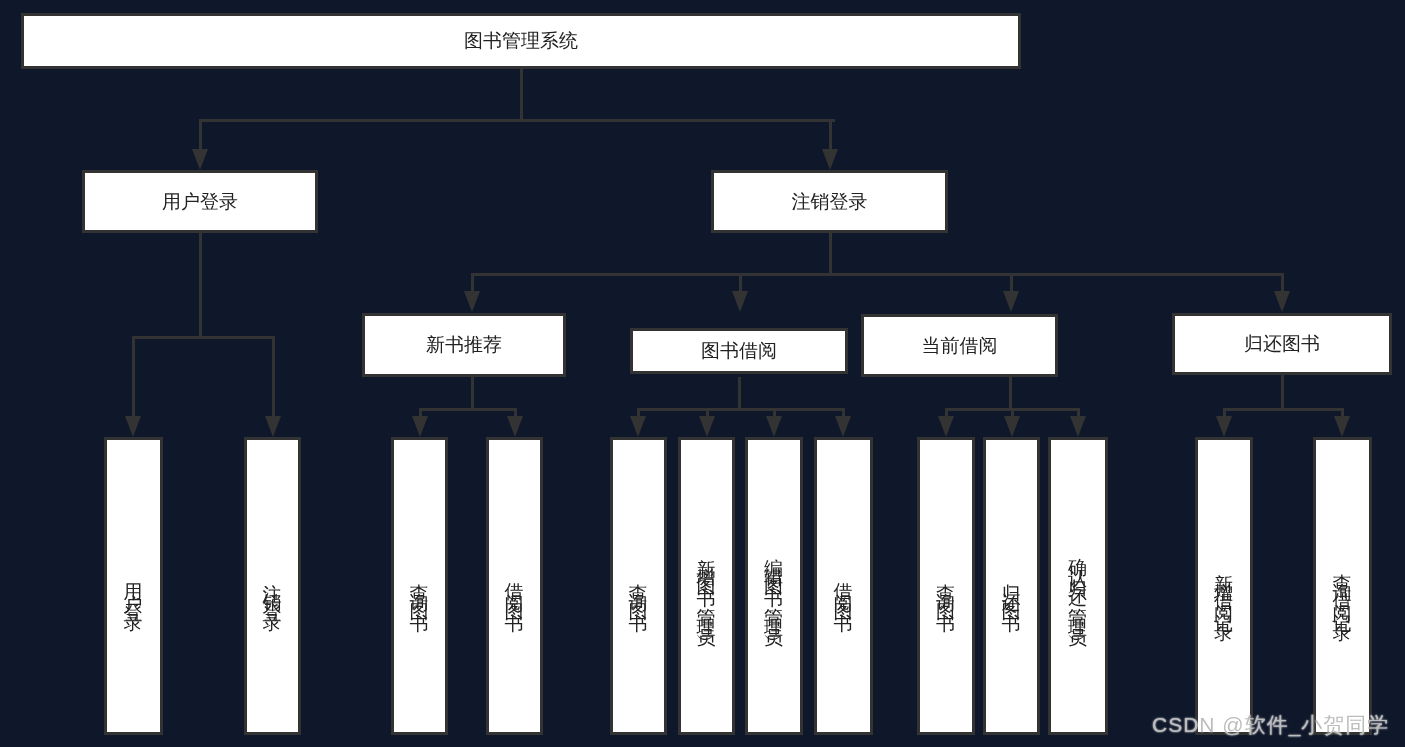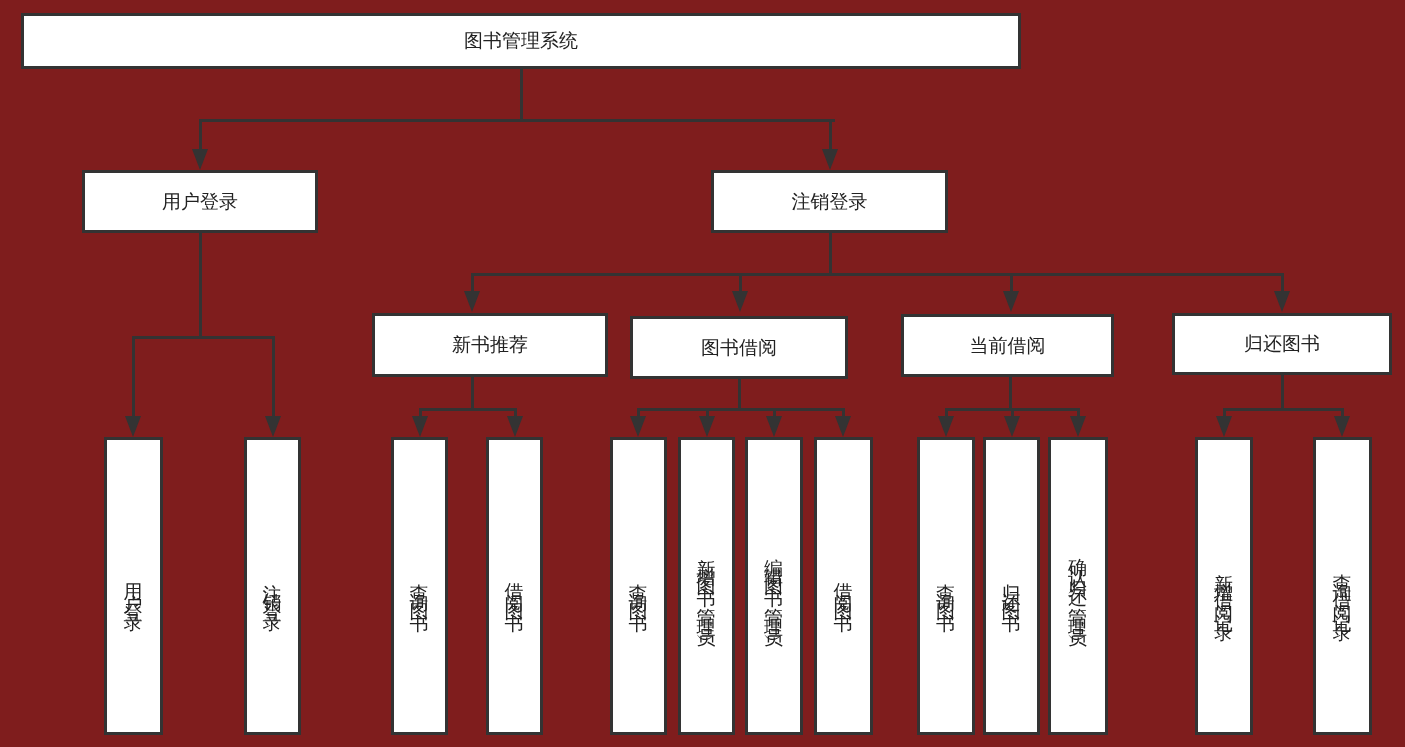--- a/index.html
+++ b/index.html
@@ -1,17 +1,17 @@
 <!DOCTYPE html>
 <html><head>
 <meta charset="utf-8">
 <style>
   html,body{margin:0;padding:0;background:#ffffff;}
   .canvas{
-    position:relative;width:1405px;height:747px;background:#7f1d1d;
+    position:relative;width:1405px;height:747px;background:#0f172a;
     font-family:"Liberation Sans","DejaVu Sans",sans-serif;overflow:hidden;
   }
   .box{
     position:absolute;box-sizing:border-box;border:3px solid #333333;
     background:#ffffff;display:flex;align-items:center;justify-content:center;
     font-size:19px;color:#222222;text-align:center;white-space:nowrap;
   }
   .vbox{
     writing-mode:vertical-rl;text-orientation:mixed;
     letter-spacing:10px;line-height:1;padding-top:4px;
@@ -31,43 +31,44 @@
 </head>
 <body>
 
 <div class="canvas">
 
   <div class="box" style="left:21px;top:13px;width:1000px;height:56px">图书管理系统</div>
 
   <div class="box" style="left:82px;top:170px;width:236px;height:63px">用户登录</div>
   <div class="box" style="left:711px;top:170px;width:237px;height:63px">注销登录</div>
 
-  <div class="box" style="left:372px;top:313px;width:236px;height:64px">新书推荐</div>
-  <div class="box" style="left:630px;top:316px;width:218px;height:63px">图书借阅</div>
-  <div class="box" style="left:901px;top:314px;width:213px;height:63px">当前借阅</div>
+  <div class="box" style="left:362px;top:313px;width:204px;height:64px">新书推荐</div>
+  <div class="box" style="left:630px;top:328px;width:218px;height:46px">图书借阅</div>
+  <div class="box" style="left:861px;top:314px;width:197px;height:63px">当前借阅</div>
   <div class="box" style="left:1172px;top:313px;width:220px;height:62px">归还图书</div>
 
   <div class="box vbox" style="left:104px;top:437px;width:59px;height:298px">用户登录</div>
   <div class="box vbox" style="left:244px;top:437px;width:57px;height:298px">注销登录</div>
 
   <div class="box vbox" style="left:391px;top:437px;width:57px;height:298px">查询图书</div>
   <div class="box vbox" style="left:486px;top:437px;width:57px;height:298px">借阅图书</div>
 
   <div class="box vbox" style="left:610px;top:437px;width:57px;height:298px">查询图书</div>
   <div class="box vbox" style="left:678px;top:437px;width:57px;height:298px">新增图书（管理员）</div>
   <div class="box vbox" style="left:745px;top:437px;width:58px;height:298px">编辑图书（管理员）</div>
   <div class="box vbox" style="left:814px;top:437px;width:59px;height:298px">借阅图书</div>
 
   <div class="box vbox" style="left:917px;top:437px;width:58px;height:298px">查询图书</div>
   <div class="box vbox" style="left:983px;top:437px;width:57px;height:298px">归还图书</div>
   <div class="box vbox" style="left:1048px;top:437px;width:60px;height:298px">确认归还（管理员）</div>
 
   <div class="box vbox" style="left:1195px;top:437px;width:58px;height:298px">新增借阅记录</div>
   <div class="box vbox" style="left:1313px;top:437px;width:59px;height:298px">查询借阅记录</div>
 
+  <div class="watermark">CSDN @软件_小贺同学</div>
 
 <div class="cline" style="left: 520px; top: 69px; width: 3px; height: 52px; background: rgb(51, 51, 51);"></div>
     <div class="cline" style="left: 199px; top: 119px; width: 636px; height: 3px; background: rgb(51, 51, 51);"></div>
     <div class="cline" style="left: 199px; top: 119px; width: 3px; height: 32px; background: rgb(51, 51, 51);"></div>
     <div class="cline" style="left: 829px; top: 119px; width: 3px; height: 32px; background: rgb(51, 51, 51);"></div>
     <div class="cline" style="left: 199px; top: 233px; width: 3px; height: 106px; background: rgb(51, 51, 51);"></div>
     <div class="cline" style="left: 132px; top: 336px; width: 143px; height: 3px; background: rgb(51, 51, 51);"></div>
     <div class="cline" style="left: 132px; top: 336px; width: 3px; height: 85px; background: rgb(51, 51, 51);"></div>
     <div class="cline" style="left: 272px; top: 336px; width: 3px; height: 85px; background: rgb(51, 51, 51);"></div>
     <div class="cline" style="left: 829px; top: 233px; width: 3px; height: 43px; background: rgb(51, 51, 51);"></div>

